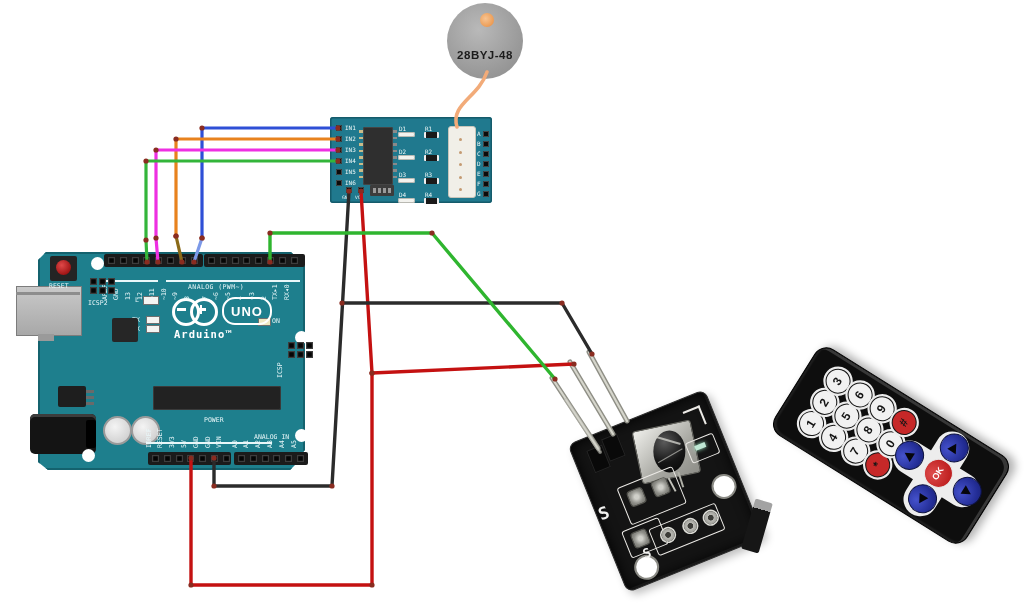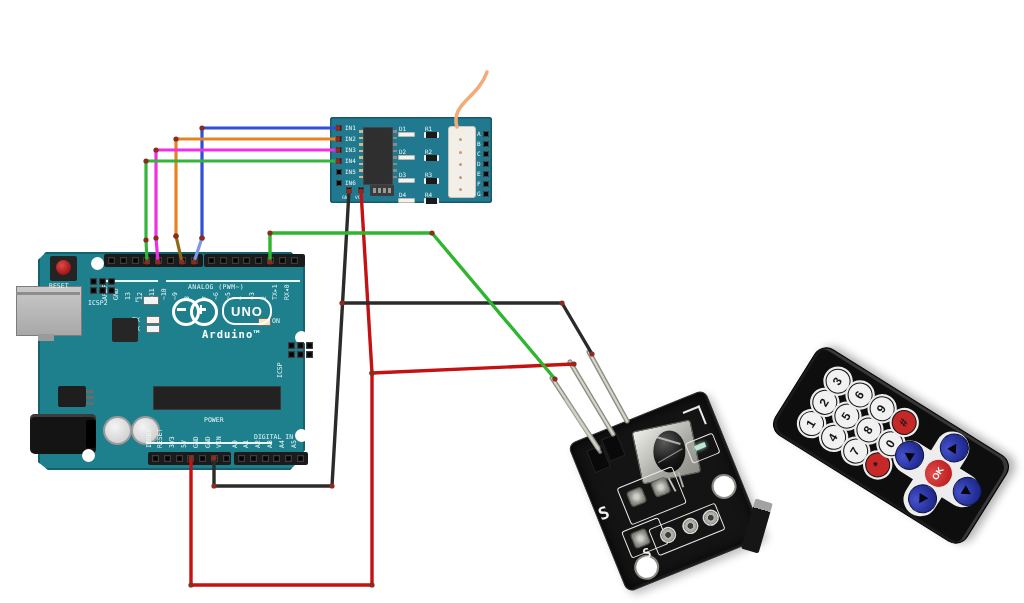--- a/index.html
+++ b/index.html
@@ -1,19 +1,19 @@
 <!DOCTYPE html>
 <html><head>
 <meta charset="utf-8">
 <style>
   html,body{margin:0;padding:0;background:#fff;}
   #canvas{position:relative;width:1024px;height:603px;background:#ffffff;overflow:hidden;
           font-family:"Liberation Sans",sans-serif;}
   .abs{position:absolute;}
-  .mono{font-family:"DejaVu Sans Mono","DejaVu Sans",monospace;margin-left:28px;}
+  .mono{font-family:"DejaVu Sans Mono","DejaVu Sans",monospace;}
   
   #arduino{left:38px;top:252px;width:267px;height:218px;}
   .ard-body{left:0;top:0;width:267px;height:218px;background:#1e7f8d;
     clip-path:polygon(8px 0,253px 0,267px 14px,267px 198px,258px 207px,258px 212px,252px 218px,10px 218px,0 210px,0 8px);
     box-shadow:inset 0 0 0 2px #14626e;}
   .hole{background:#fff;border-radius:50%;}
   .pinstrip{background:#1b1b1b;border-radius:2px;}
   .pin{width:7px;height:7px;background:#050505;box-shadow:inset 0 0 0 1.2px #3d3d3d;}
   .rlab{position:absolute;font-family:"DejaVu Sans Mono","DejaVu Sans",monospace;font-size:6.5px;
         color:#e9f7f9;transform:rotate(-90deg);transform-origin:left bottom;white-space:nowrap;line-height:8px;height:8px;}
@@ -110,31 +110,35 @@
     <div class="abs hole" style="left:257px;top:79px;width:13px;height:13px;"></div>
     <div class="abs hole" style="left:257px;top:177px;width:13px;height:13px;"></div>
     <div class="abs hole" style="left:44px;top:197px;width:13px;height:13px;"></div>
 
     <div class="sline" style="left:62px;top:28px;width:58px;"></div>
     <div class="sline" style="left:128px;top:28px;width:134px;"></div>
     <span class="slab" style="left:150px;top:31px;letter-spacing:.4px;">ANALOG (PWM~)</span>
     <div class="sline" style="left:108px;top:190px;width:126px;"></div>
     <span class="slab" style="left:166px;top:164px;">POWER</span>
 
-    <span class="slab" style="left:216px;top:181px;">DIGITAL IN</span>
+    <span class="slab" style="left:216px;top:181px;">ANALOG IN</span>
 
     <span class="rlab" style="left:246px;top:118px;">ICSP</span>
   </div>
 
   <div id="driver" class="abs">
     <div class="abs" style="left:33px;top:10px;width:30px;height:58px;background:#2f2f2f;border-radius:2px;box-shadow:inset 0 0 0 1px #454545;"></div>
     <div class="abs" style="left:118px;top:9px;width:26px;height:70px;background:#f1efe8;border:1px solid #c9c5ba;border-radius:3px;"></div>
     <div class="abs" style="left:40px;top:68px;width:24px;height:11px;background:#3c3c3c;border-radius:1px;"></div>
   </div>
 
+  <div id="motor" class="abs">
+    <div id="motor-shaft" class="abs"></div>
+    <div id="motor-label" class="abs">28BYJ-48</div>
+  </div>
 
   <div id="irmod" class="abs">
     <div class="abs" style="left:14px;top:12px;width:15px;height:22px;background:#090909;border:1px solid #242424;"></div>
     <div class="abs" style="left:32px;top:7px;width:15px;height:22px;background:#090909;border:1px solid #242424;"></div>
 
     <div class="abs" style="left:58px;top:16px;width:58px;height:52px;transform:rotate(10deg);border-radius:4px;
          background:linear-gradient(145deg,#efefeb,#a8a8a2 60%,#8e8e88);border:1px solid #6c6c66;">
       <div class="abs" style="left:16px;top:5px;width:32px;height:42px;border-radius:50%;transform:rotate(12deg);
            background:radial-gradient(circle at 34% 28%,#5a5a5a,#161616 55%,#050505);"></div>
       <div class="abs" style="left:20px;top:14px;width:26px;height:1.6px;background:#cfcfc9;transform:rotate(28deg);opacity:.8;"></div>

